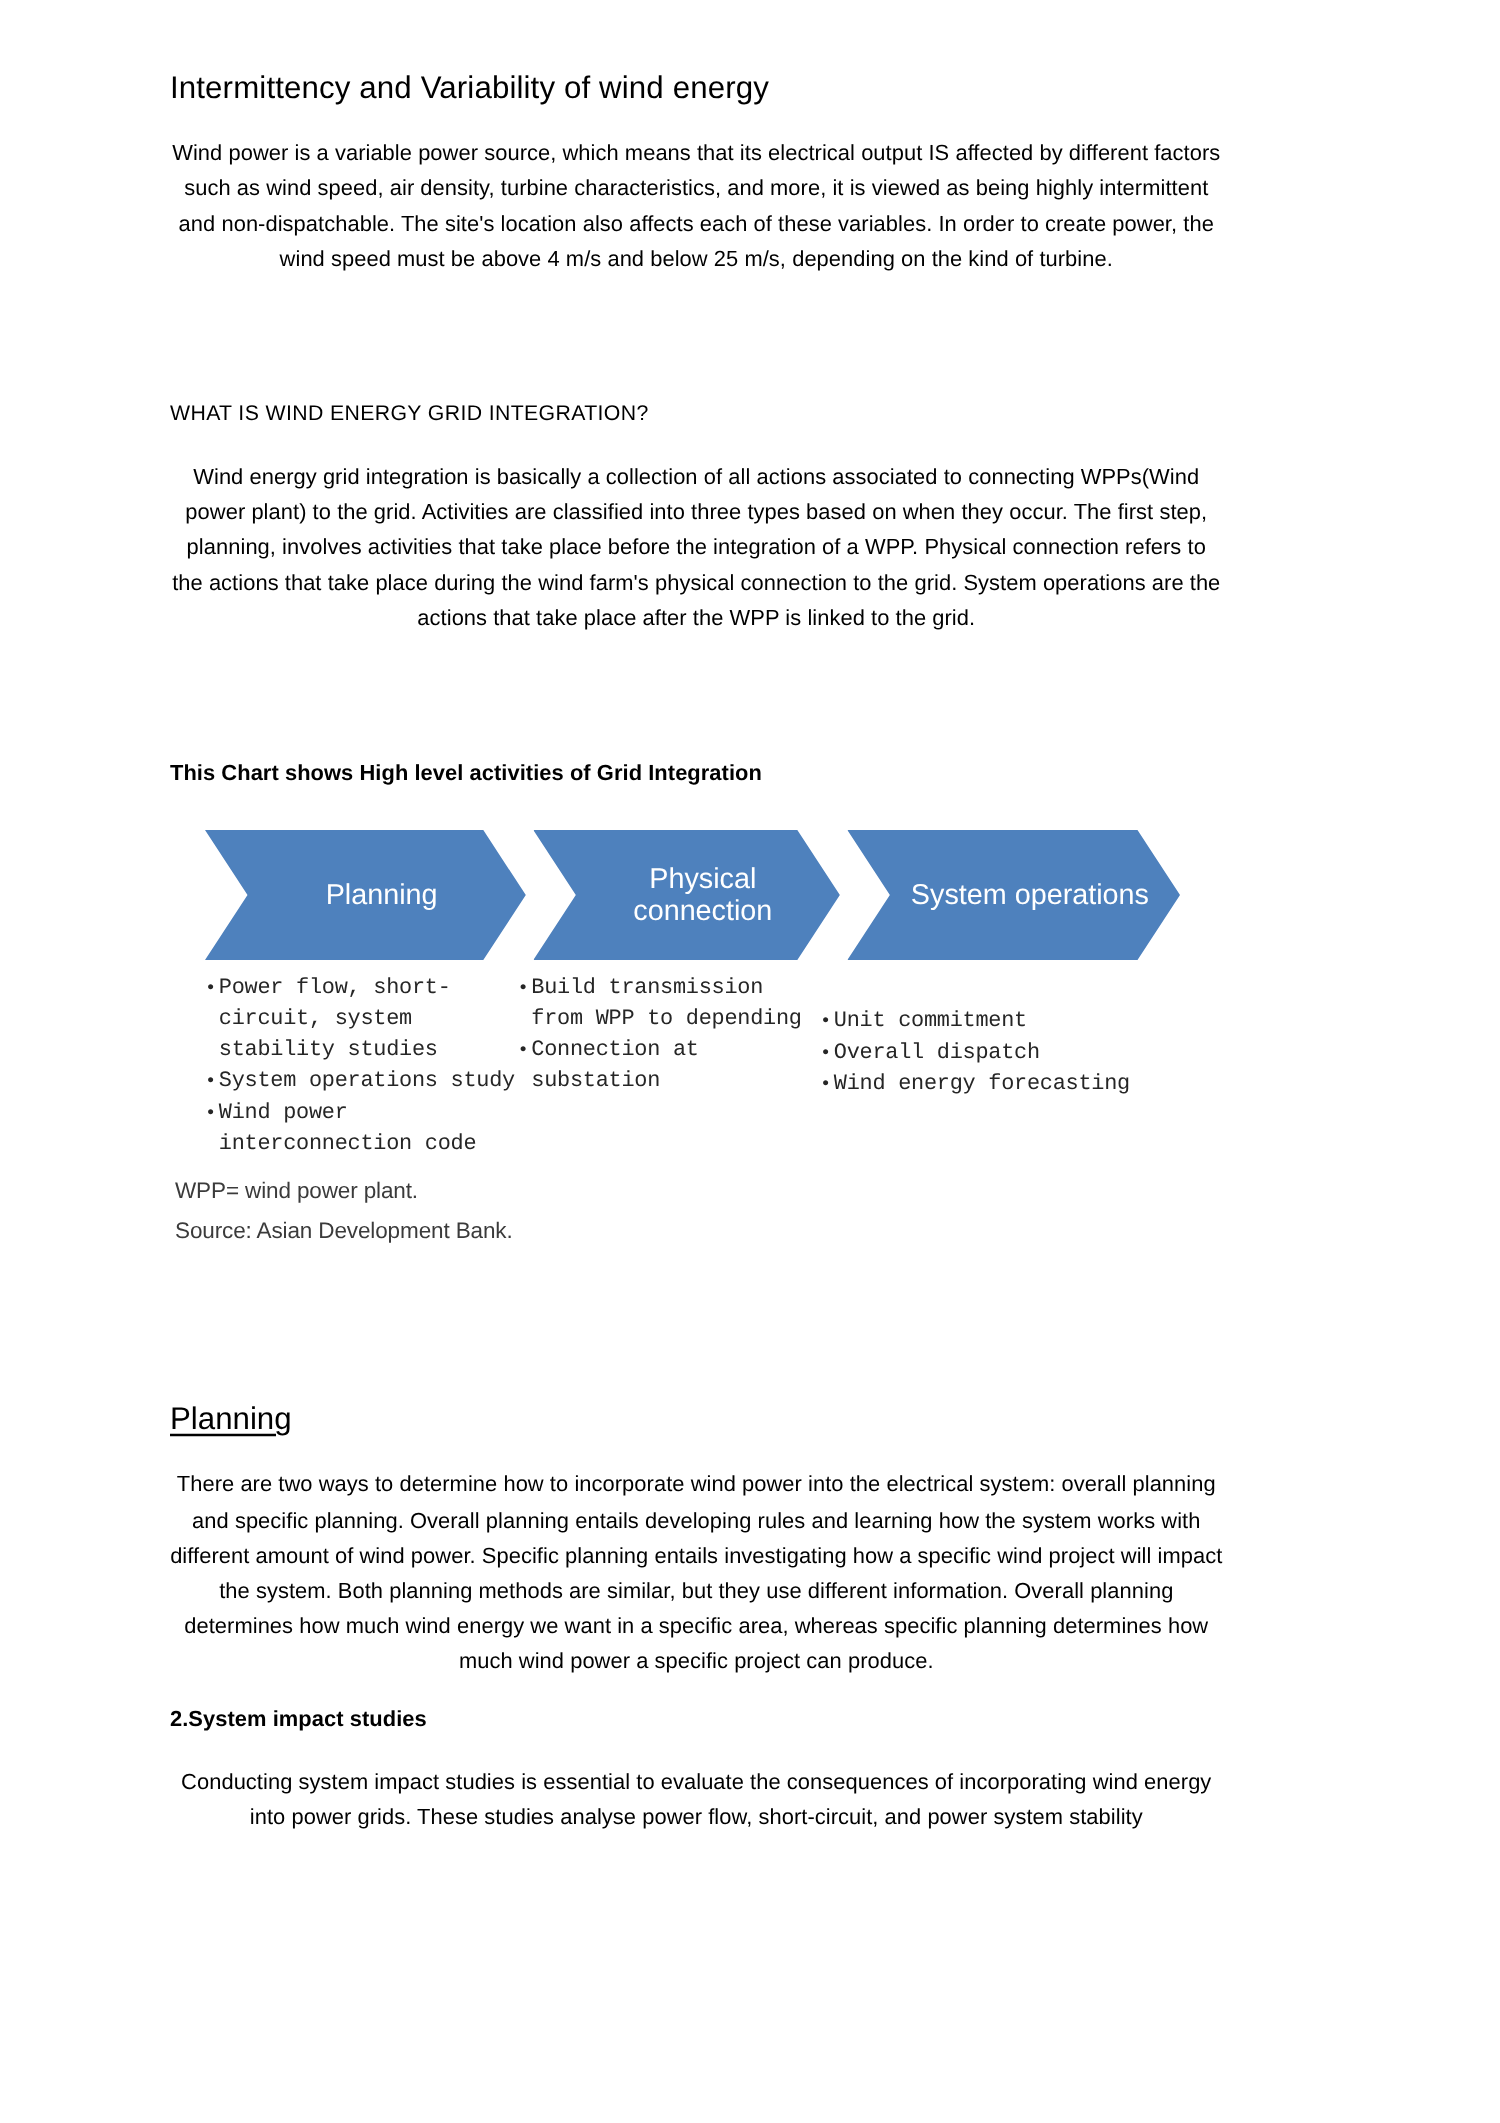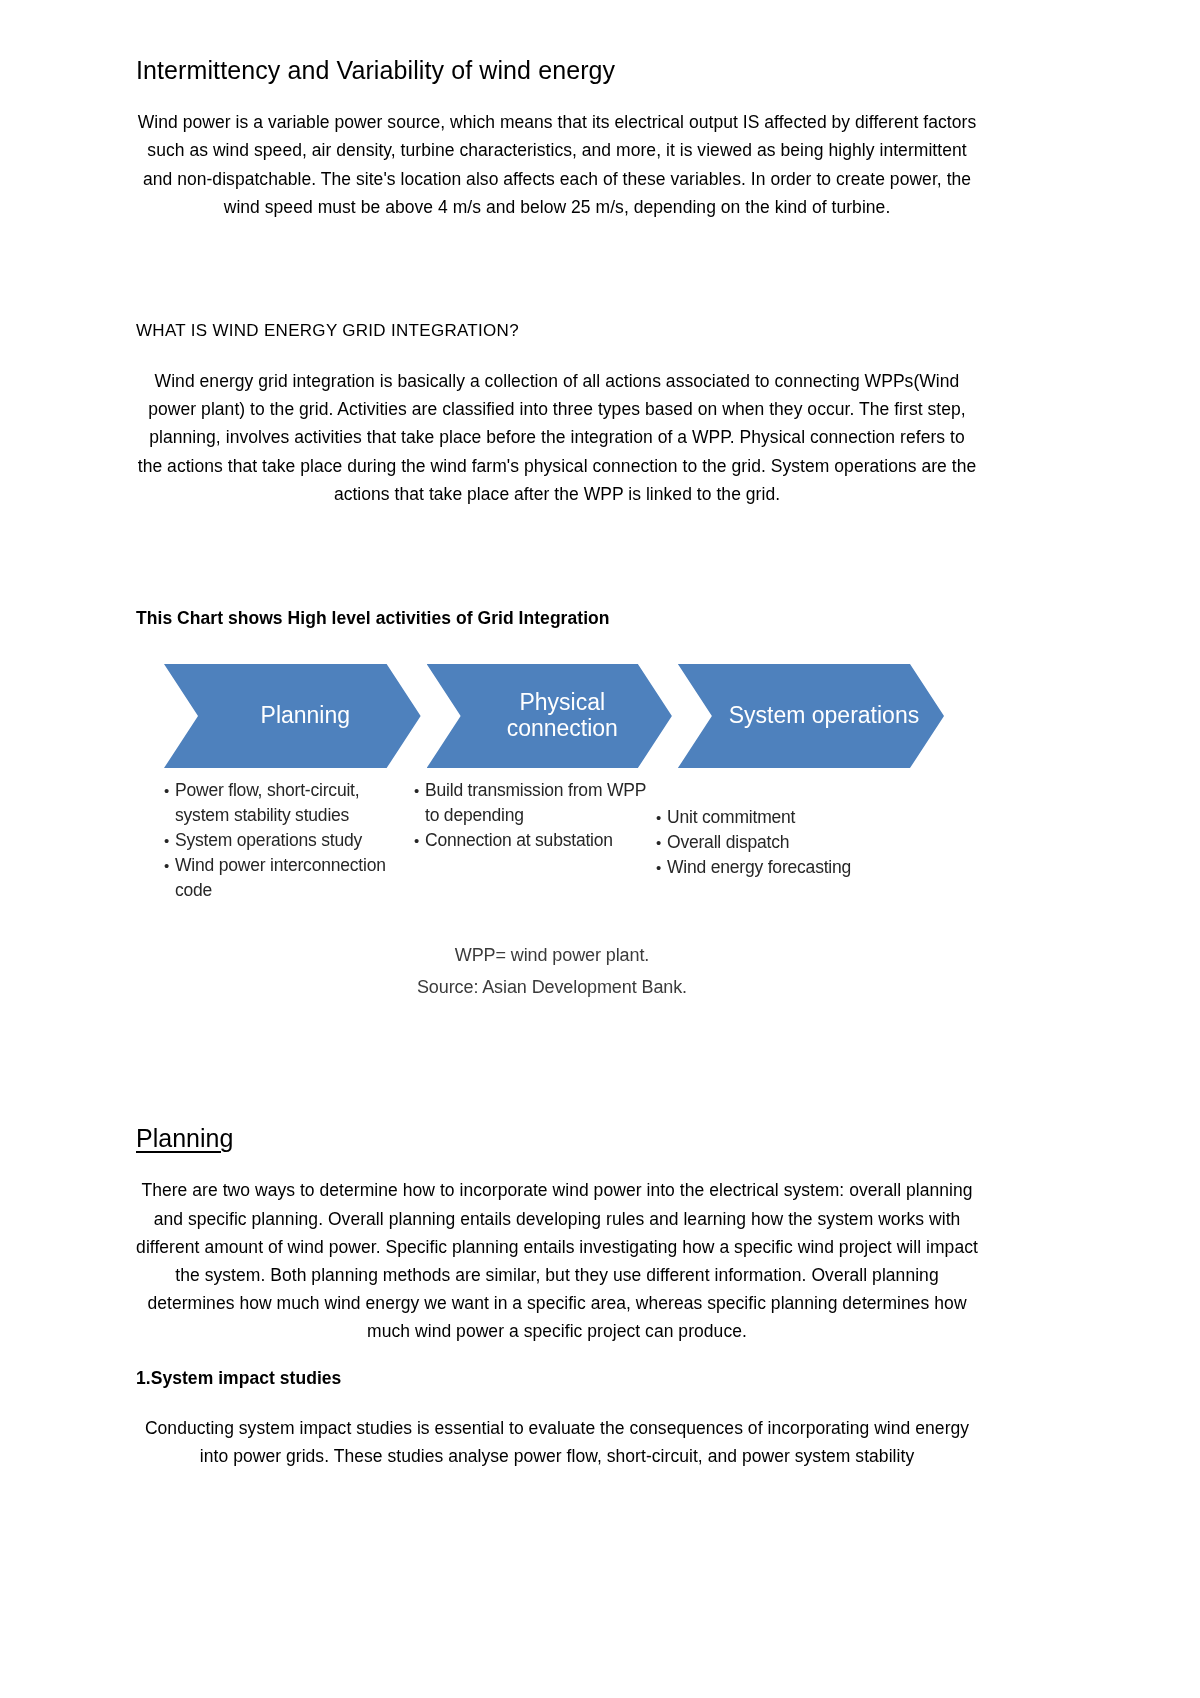--- a/index.html
+++ b/index.html
@@ -112,20 +112,21 @@
   }
   .chev-1 { width: 268px; }
   .chev-2 { width: 256px; margin-left: 6px; }
   .chev-3 { width: 278px; margin-left: 6px; }
   .chev-label { display: block; }
 
   .bullets-row {
     display: flex;
     width: 790px;
     margin-top: 10px;
+    font-family: Liberation Mono, monospace;
   }
   .bullets-col { }
   .bcol-1 { width: 250px; }
   .bcol-2 { width: 242px; }
   .bcol-3 { width: 260px; margin-top: 27px; }
   .bullets-col ul {
     list-style: none;
     margin: 0;
     padding: 0;
   }
@@ -139,23 +140,22 @@
   }
   .bullets-col li:before {
     content: "\2022";
     position: absolute;
     left: 0;
     top: 0;
     font-size: 15px;
   }
 
   .figure-notes {
-    margin-top: 36px;
+    margin-top: 8px;
     margin-left: -24px;
-    text-align: center;
   }
   .figure-notes div {
     font-size: 18px;
     line-height: 32px;
     color: #3b3b3b;
     letter-spacing: -0.1px;
   }
 </style>
 </head>
 <body>
@@ -226,18 +226,18 @@
 
     <div class="gap-big"></div>
     <div class="gap-med"></div>
 
     <h2 class="h2-underline">Planning</h2>
 
     <p class="body-par par-gap-1">There are two ways to determine how to incorporate wind power into the electrical system: overall planning and specific planning. Overall planning entails developing rules and learning how the system works with different amount of wind power. Specific planning entails investigating how a specific wind project will impact the system. Both planning methods are similar, but they use different information. Overall planning determines how much wind energy we want in a specific area, whereas specific planning determines how much wind power a specific project can produce.</p>
 
     <div class="gap-sm"></div>
 
-    <p class="subhead-bold">1.System impact studies</p>
+    <p class="subhead-bold">2.System impact studies</p>
 
     <p class="body-par par-gap-1">Conducting system impact studies is essential to evaluate the consequences of incorporating wind energy into power grids. These studies analyse power flow, short-circuit, and power system stability</p>
 
   </div>
 </div>
 
 </body></html>

